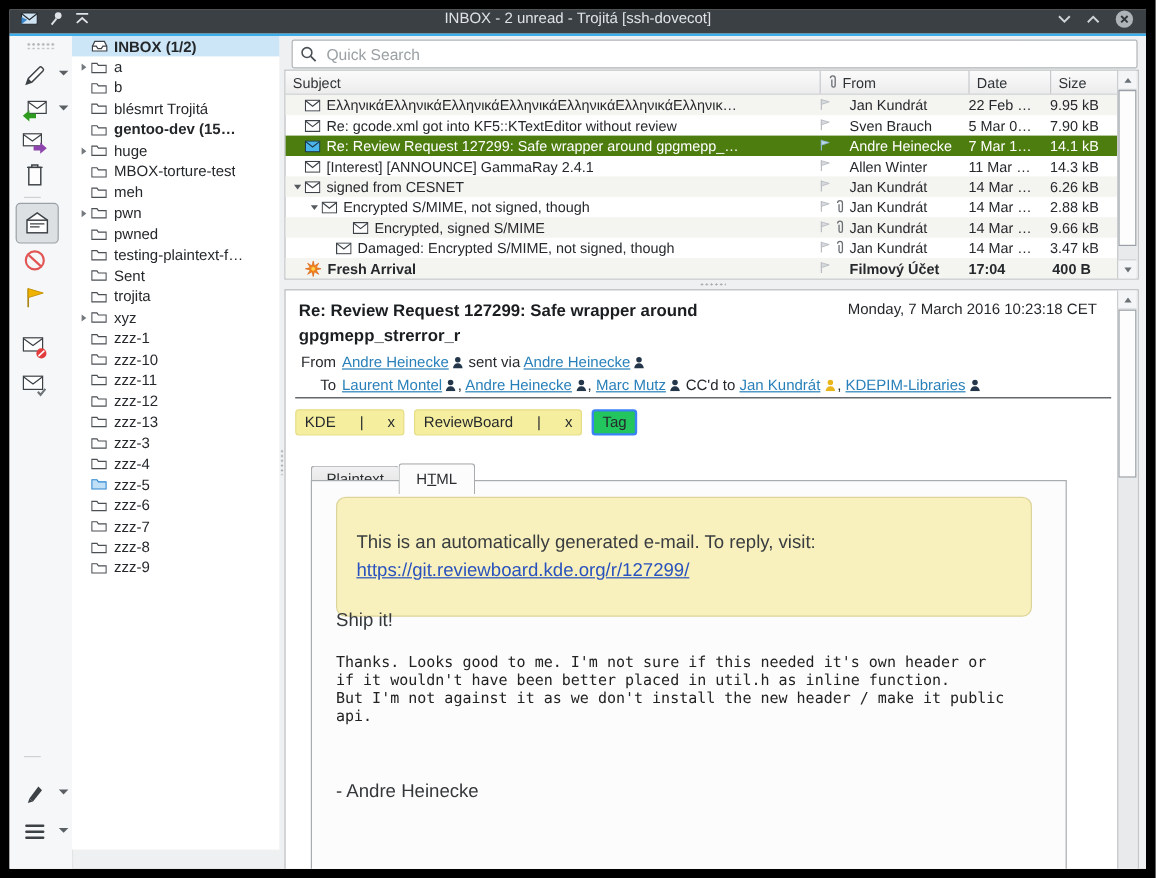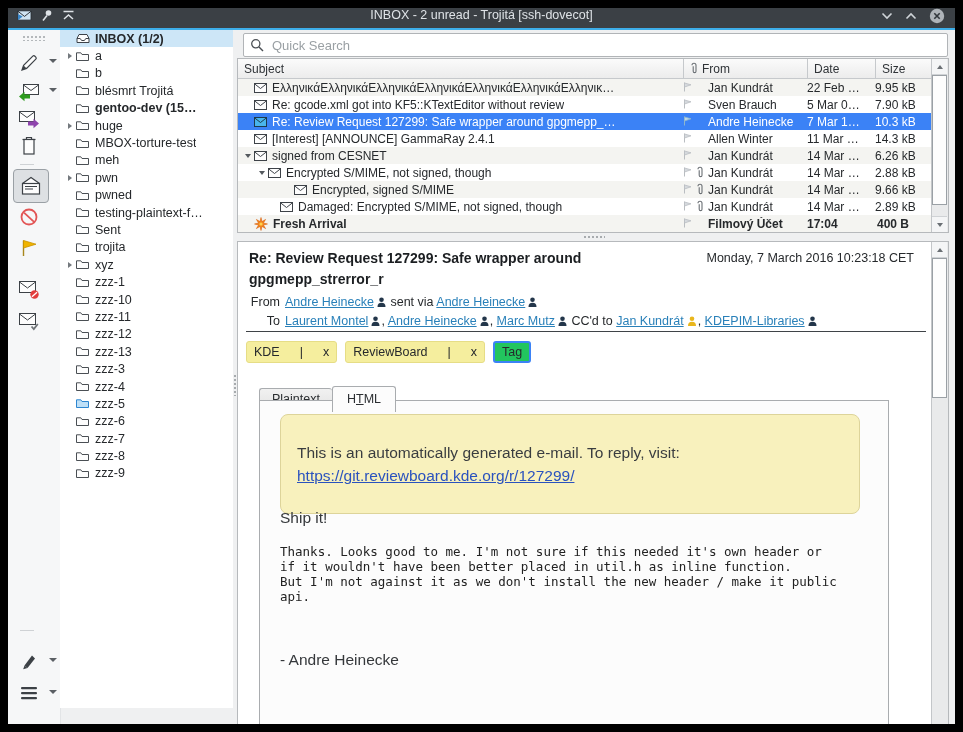--- a/index.html
+++ b/index.html
@@ -45,21 +45,21 @@
   .lrows{width:694px;display:flex;flex-direction:column}
   .lhead{height:19px;background:linear-gradient(#fbfbfb,#ececec);border-bottom:1px solid #c6c9cc;display:flex;font-size:12px;color:#2f3337;flex:none}
   .hcell{display:flex;align-items:center;padding-left:6px;box-sizing:border-box}
   .hcell+ .hcell{border-left:1px solid #c6c9cc}
   .h-subject{flex:1}
   .h-from{width:124px;gap:4px}
   .h-date{width:68px}
   .h-size{width:56px}
   .mrow{height:17px;display:flex;align-items:center;font-size:12px;color:#26292c;flex:none}
   .mrow:nth-child(even){background:#f4f4f1}
-  .mrow.sel{background:#3b82f6;color:#fff}
+  .mrow.sel{background:#4d7c0f;color:#fff}
   .mrow.unread{font-weight:bold}
   .c-subject{flex:1;display:flex;align-items:center;padding-left:4px;white-space:nowrap;overflow:hidden;min-width:0}
   .c-subject .exp{width:12px;flex:none;display:flex;justify-content:center}
   .c-subject .ind{flex:none}
   .c-subject .mi{flex:none;display:flex;align-items:center;margin-right:5px}
   .c-subject .stext{text-overflow:ellipsis;overflow:hidden}
   .c-from{width:124px;flex:none;display:flex;align-items:center;gap:2px;overflow:hidden;white-space:nowrap}
   .c-from .flagslot{width:11px;flex:none}
   .c-from .clipslot{width:10px;flex:none;display:flex;align-items:center}
   .c-date{width:68px;flex:none;white-space:nowrap;overflow:hidden}
@@ -589,21 +589,21 @@
               </div>
             <div class="c-from">
                 <span class="flagslot"><svg width="9" height="10" viewBox="0 0 9 10">
                     <path d="M1.5,0.5 v9" stroke="#8fb6cc"></path>
                     <path d="M1.5,1 L8,2.8 1.5,5 Z" fill="#bcd9ea" stroke="#8fb6cc" stroke-width="0.8"></path>
                   </svg></span>
                 <span class="clipslot"></span>
                 <span>Andre Heinecke</span>
               </div>
             <div class="c-date">7 Mar 1…</div>
-            <div class="c-size">10.3 kB</div>
+            <div class="c-size">14.1 kB</div>
           </div>
 
           <div class="mrow">
             <div class="c-subject">
                 <span class="exp"></span>
                 <span class="mi">
                   <svg width="13" height="10" viewBox="0 0 13 10">
                     <rect x="0.5" y="0.5" width="12" height="9" fill="#fdfdfd" stroke="#3d4248"></rect>
                     <path d="M0.5,0.8 6.5,5.5 12.5,0.8" fill="none" stroke="#3d4248"></path>
                   </svg>
@@ -723,21 +723,21 @@
                     <path d="M1.5,1 L8,2.8 1.5,5 Z" fill="#d6dade" stroke="#b9bdc1" stroke-width="0.8"></path>
                   </svg></span>
                 <span class="clipslot">
                   <svg width="8" height="13" viewBox="0 0 8 13">
                     <path d="M2,3.2 a2,2 0 0 1 4,0 v6 a1.4,1.4 0 0 1 -2.8,0 v-5" fill="none" stroke="#6a6f74" stroke-width="1.1"></path>
                   </svg>
                 </span>
                 <span>Jan Kundrát</span>
               </div>
             <div class="c-date">14 Mar …</div>
-            <div class="c-size">2.89 kB</div>
+            <div class="c-size">3.47 kB</div>
           </div>
 
           <div class="mrow unread">
             <div class="c-subject">
                 <span class="exp"></span>
                 <span class="mi">
                   <svg width="14" height="14" viewBox="0 0 14 14">
                     <polygon points="13.5,7 9.4,8 11.6,11.6 8,9.4 7,13.5 6,9.4 2.4,11.6 4.6,8 0.5,7 4.6,6 2.4,2.4 6,4.6 7,0.5 8,4.6 11.6,2.4 9.4,6" fill="#f5871f" stroke="#d35400" stroke-width="0.5"></polygon>
                     <circle cx="7" cy="7" r="1.6" fill="#ffd34d"></circle>
                   </svg>

